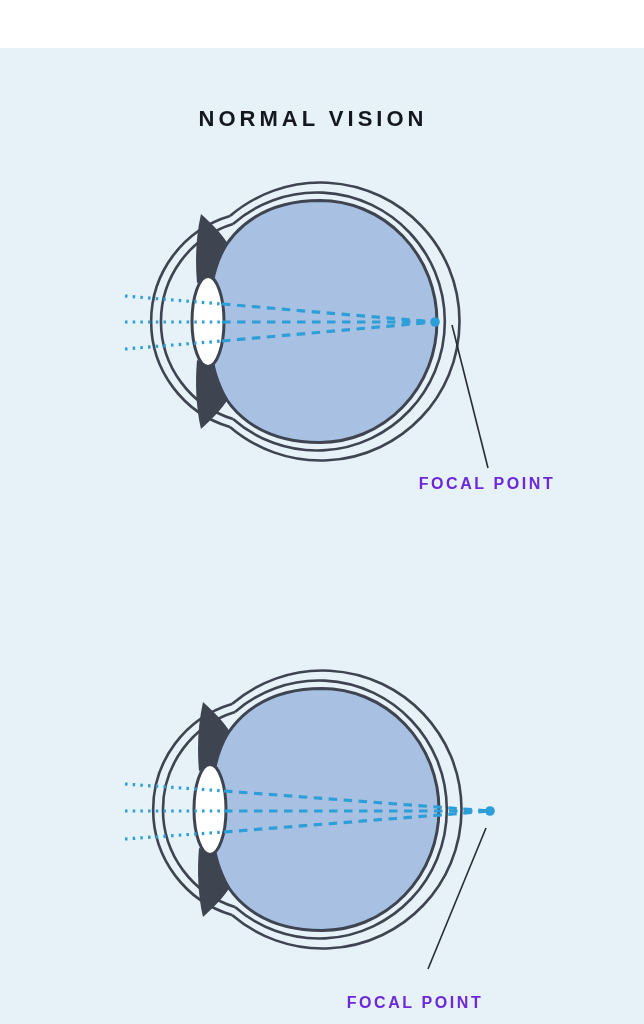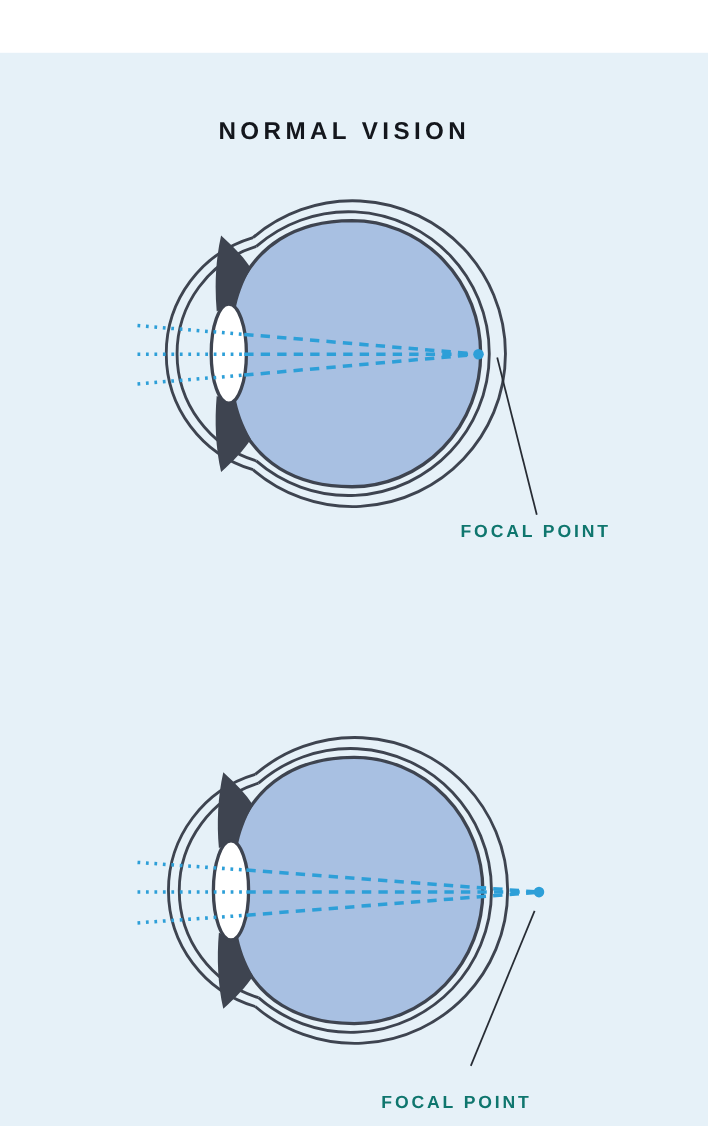--- a/index.html
+++ b/index.html
@@ -19,21 +19,21 @@
     letter-spacing:4px;
     color:#14171d;
     white-space:nowrap;
   }
   .focal-label{
     position:absolute;
     transform:translateX(-50%);
     font-weight:700;
     font-size:16px;
     letter-spacing:2.6px;
-    color:#0f766e;
+    color:#6d28d9;
     white-space:nowrap;
   }
   svg{position:absolute;left:0;top:0;}
 </style>
 </head>
 <body>
 
 <div class="page">
 
   <svg width="644" height="1024" viewBox="0 0 644 1024">

